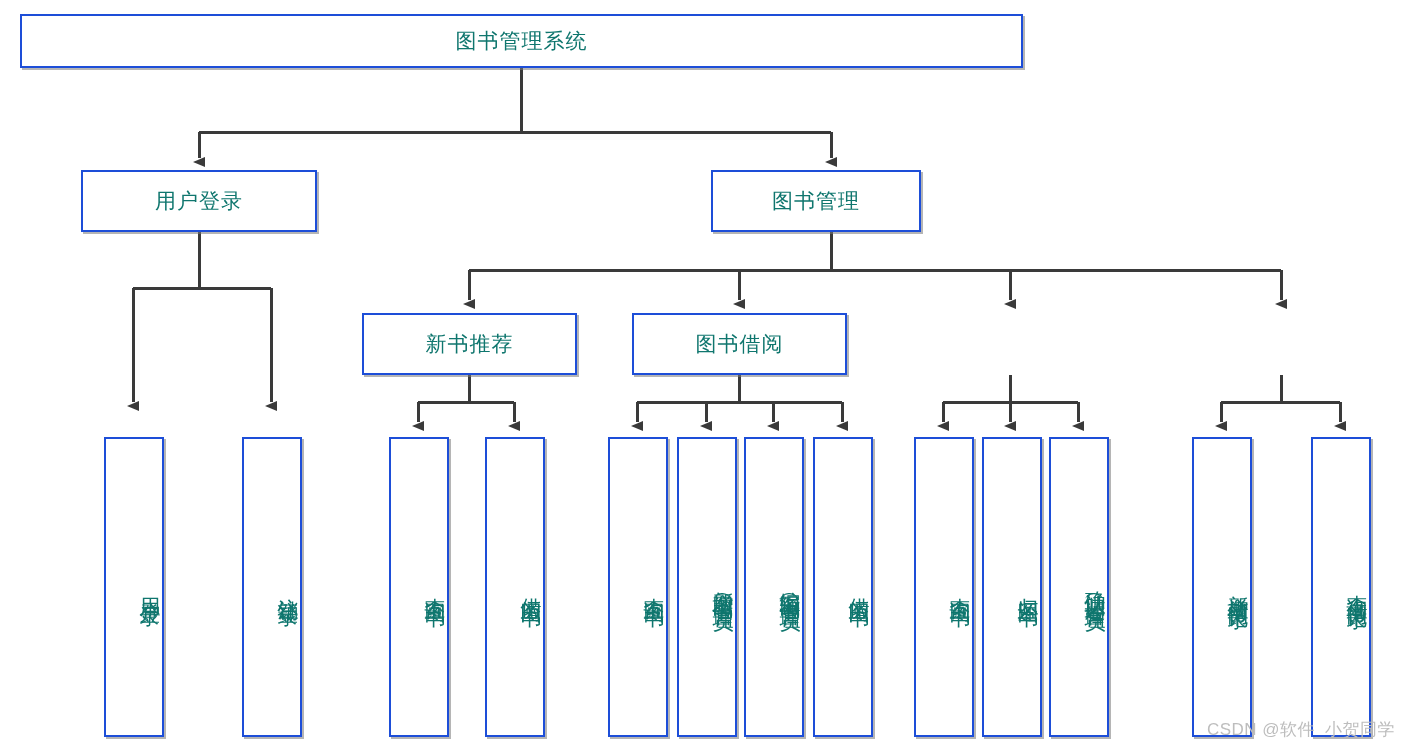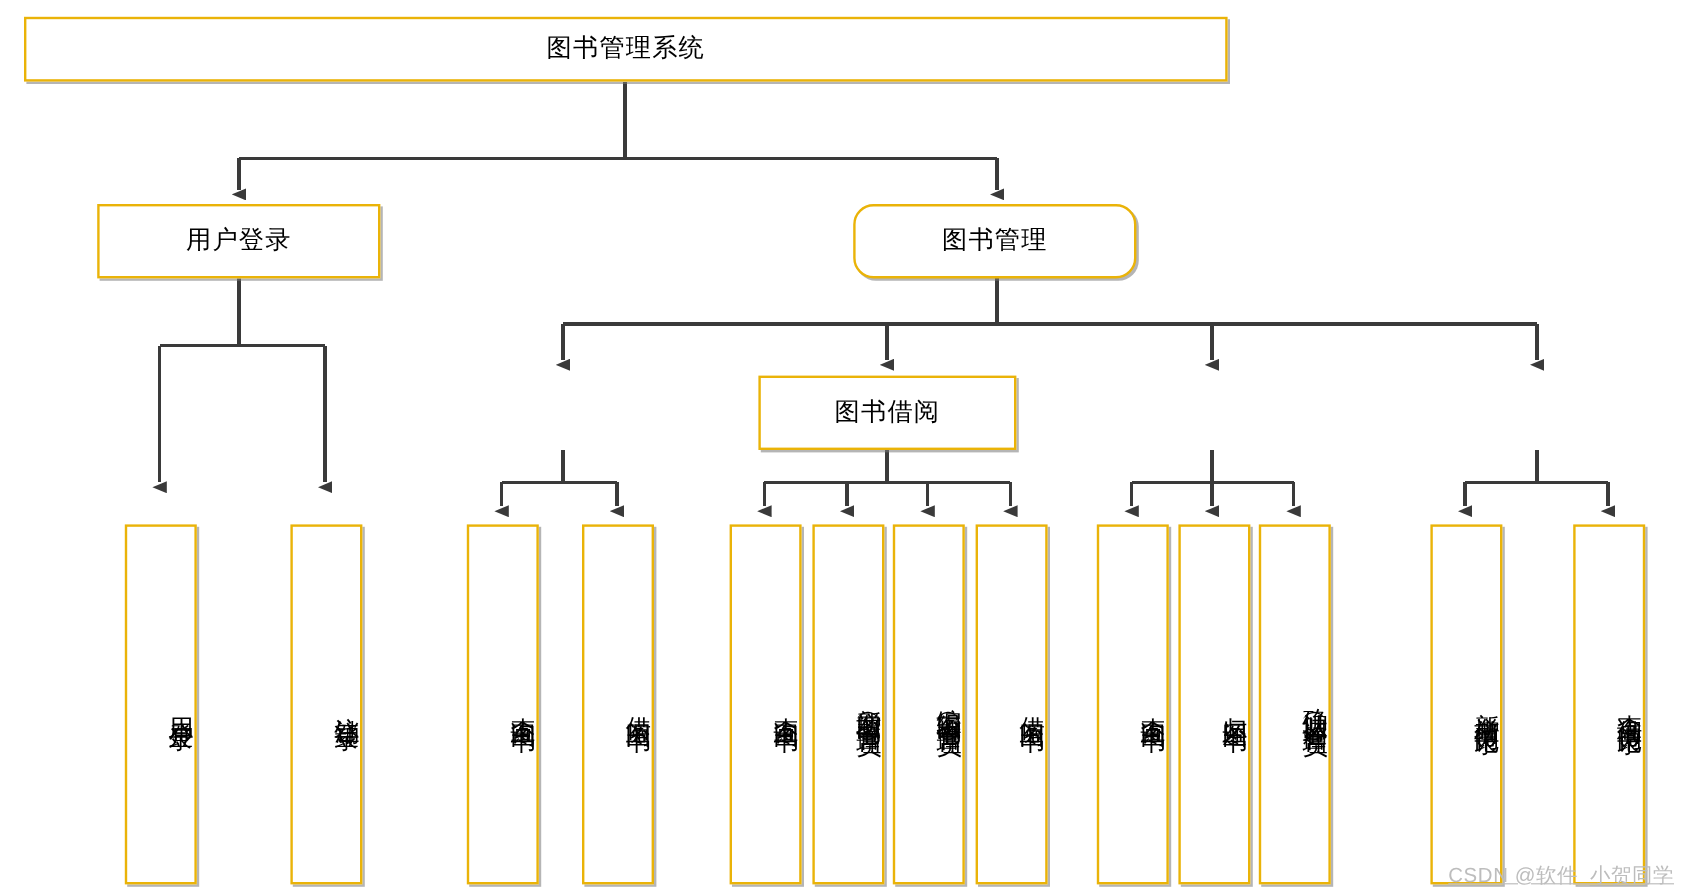--- a/index.html
+++ b/index.html
@@ -24,25 +24,25 @@
     position: absolute;
     left: 0; top: 0;
     width: 1405px;
     height: 747px;
     pointer-events: none;
   }
   .node {
     position: absolute;
     box-sizing: border-box;
     background: #ffffff;
-    border: 2px solid #eab308;
+    border: 2px solid #1d4ed8;
     display: flex;
     align-items: center;
     justify-content: center;
-    color: #000000;
+    color: #0f766e;
     box-shadow: 2px 2px 0 rgba(120,120,120,0.55);
   }
   .node.horiz {
     font-size: 21px;
     letter-spacing: 1px;
     line-height: 1.1;
   }
   .node.vert {
     writing-mode: vertical-rl;
     text-orientation: upright;
@@ -62,21 +62,20 @@
   }
   .watermark {
     position: absolute;
     right: 10px;
     bottom: 6px;
     font-size: 17px;
     color: #bdbdbd;
     letter-spacing: 0.5px;
     white-space: nowrap;
     pointer-events: none;
-    text-decoration: underline;
   }
 </style>
 </head>
 <body>
 
 <div id="diagram-root">
 
   <svg class="connectors" viewBox="0 0 1405 747" xmlns="http://www.w3.org/2000/svg">
     <defs>
       <marker id="arrow" markerWidth="10" markerHeight="12" refX="1" refY="6" orient="auto" markerUnits="userSpaceOnUse">
@@ -128,24 +127,27 @@
     </g>
   </svg>
 
   <div class="node horiz" style="left:20px; top:14px; width:1003px; height:54px;">
     <span>图书管理系统</span>
   </div>
 
   <div class="node horiz" style="left:81px; top:170px; width:236px; height:62px;">
     <span>用户登录</span>
   </div>
-  <div class="node horiz" style="left:711px; top:170px; width:236px; height:62px;border-radius:17px;">
+  <div class="node horiz" style="left:711px; top:170px; width:210px; height:62px;">
     <span>图书管理</span>
   </div>
 
+  <div class="node horiz" style="left:362px; top:313px; width:215px; height:62px;">
+    <span>新书推荐</span>
+  </div>
   <div class="node horiz" style="left:632px; top:313px; width:215px; height:62px;">
     <span>图书借阅</span>
   </div>
 
   <div class="node vert" style="left:104px; top:437px; width:60px; height:300px;">
     <span class="vtext">用户登录</span>
   </div>
   <div class="node vert" style="left:242px; top:437px; width:60px; height:300px;">
     <span class="vtext">注销登录</span>
   </div>

